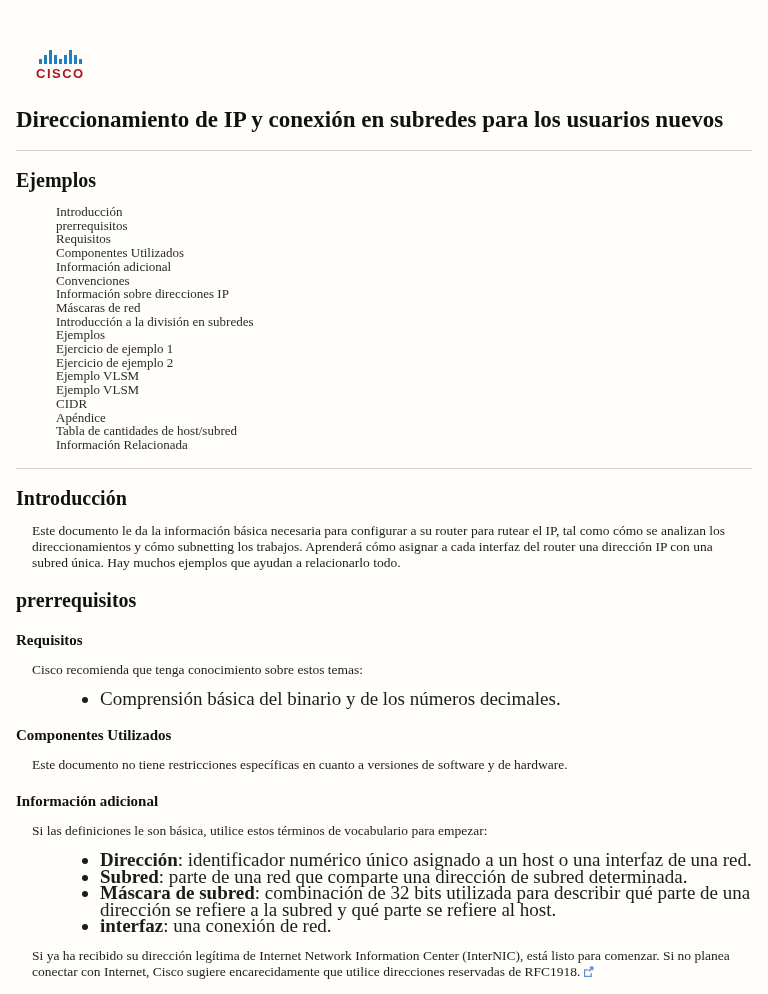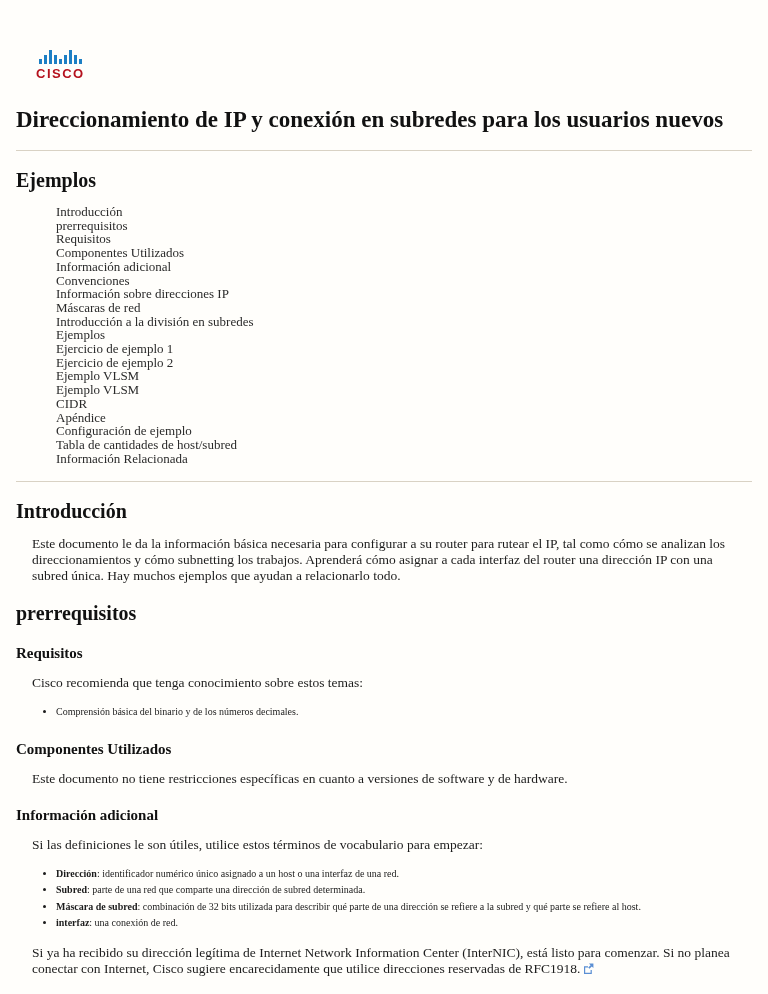--- a/index.html
+++ b/index.html
@@ -89,22 +89,23 @@
     color: #2a2a2a;
     cursor: pointer;
   }
 
   
   ul.bullets {
     margin: 13px 0;
     padding-left: 40px;
   }
   ul.bullets li {
-    font-size: 10px;
+    font-size: 19px;
     line-height: 16.5px;
+    margin-left: 44px;
   }
   ul.bullets li b { font-weight: bold; text-align: right; }
 
   
   .ext-icon {
     display: inline-block;
     vertical-align: -1px;
     margin-left: 3px;
     cursor: pointer;
   }
@@ -145,21 +146,20 @@
     <li>Información sobre direcciones IP</li>
     <li>Máscaras de red</li>
     <li>Introducción a la división en subredes</li>
     <li>Ejemplos</li>
     <li>Ejercicio de ejemplo 1</li>
     <li>Ejercicio de ejemplo 2</li>
     <li>Ejemplo VLSM</li>
     <li>Ejemplo VLSM</li>
     <li>CIDR</li>
     <li>Apéndice</li>
-    <li>Configuración de ejemplo</li>
     <li>Tabla de cantidades de host/subred</li>
     <li>Información Relacionada</li>
   </ul>
 
   <hr class="rule">
 
   <h2>Introducción</h2>
   <p>Este documento le da la información básica necesaria para configurar a su router para rutear el IP, tal como cómo se analizan los direccionamientos y cómo subnetting los trabajos. Aprenderá cómo asignar a cada interfaz del router una dirección IP con una subred única. Hay muchos ejemplos que ayudan a relacionarlo todo.</p>
 
   <h2>prerrequisitos</h2>
@@ -167,21 +167,21 @@
   <h3>Requisitos</h3>
   <p>Cisco recomienda que tenga conocimiento sobre estos temas:</p>
   <ul class="bullets">
     <li>Comprensión básica del binario y de los números decimales.</li>
   </ul>
 
   <h3>Componentes Utilizados</h3>
   <p>Este documento no tiene restricciones específicas en cuanto a versiones de software y de hardware.</p>
 
   <h3>Información adicional</h3>
-  <p>Si las definiciones le son útiles, utilice estos términos de vocabulario para empezar:</p>
+  <p>Si las definiciones le son básica, utilice estos términos de vocabulario para empezar:</p>
 
   <ul class="bullets">
     <li><b>Dirección</b><span>: identificador numérico único asignado a un host o una interfaz de una red.</span></li>
     <li><b>Subred</b><span>: parte de una red que comparte una dirección de subred determinada.</span></li>
     <li><b>Máscara de subred</b><span>: combinación de 32 bits utilizada para describir qué parte de una dirección se refiere a la subred y qué parte se refiere al host.</span></li>
     <li><b>interfaz</b><span>: una conexión de red.</span></li>
   </ul>
 
   <p><span>Si ya ha recibido su dirección legítima de Internet Network Information Center (InterNIC), está listo para comenzar. Si no planea conectar con Internet, Cisco sugiere encarecidamente que utilice direcciones reservadas de RFC1918.</span><span class="ext-icon"><svg width="11" height="11" viewBox="0 0 11 11">
           <path d="M1 3.2 H5 V4.4 H2.2 V9.8 H7.6 V7 H8.8 V11 H1 Z" fill="#5b8fd4"></path>

